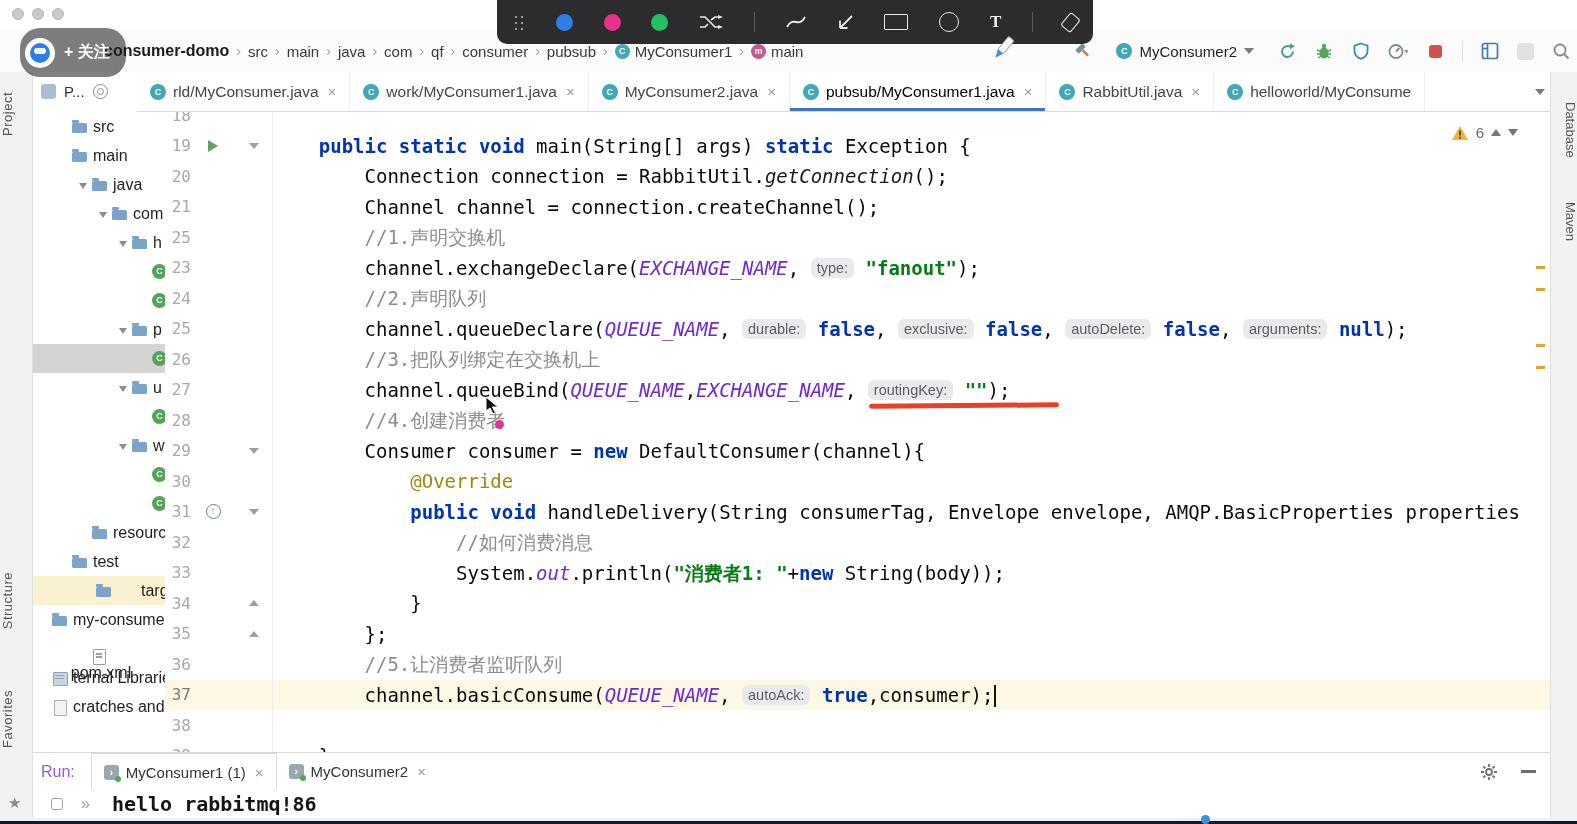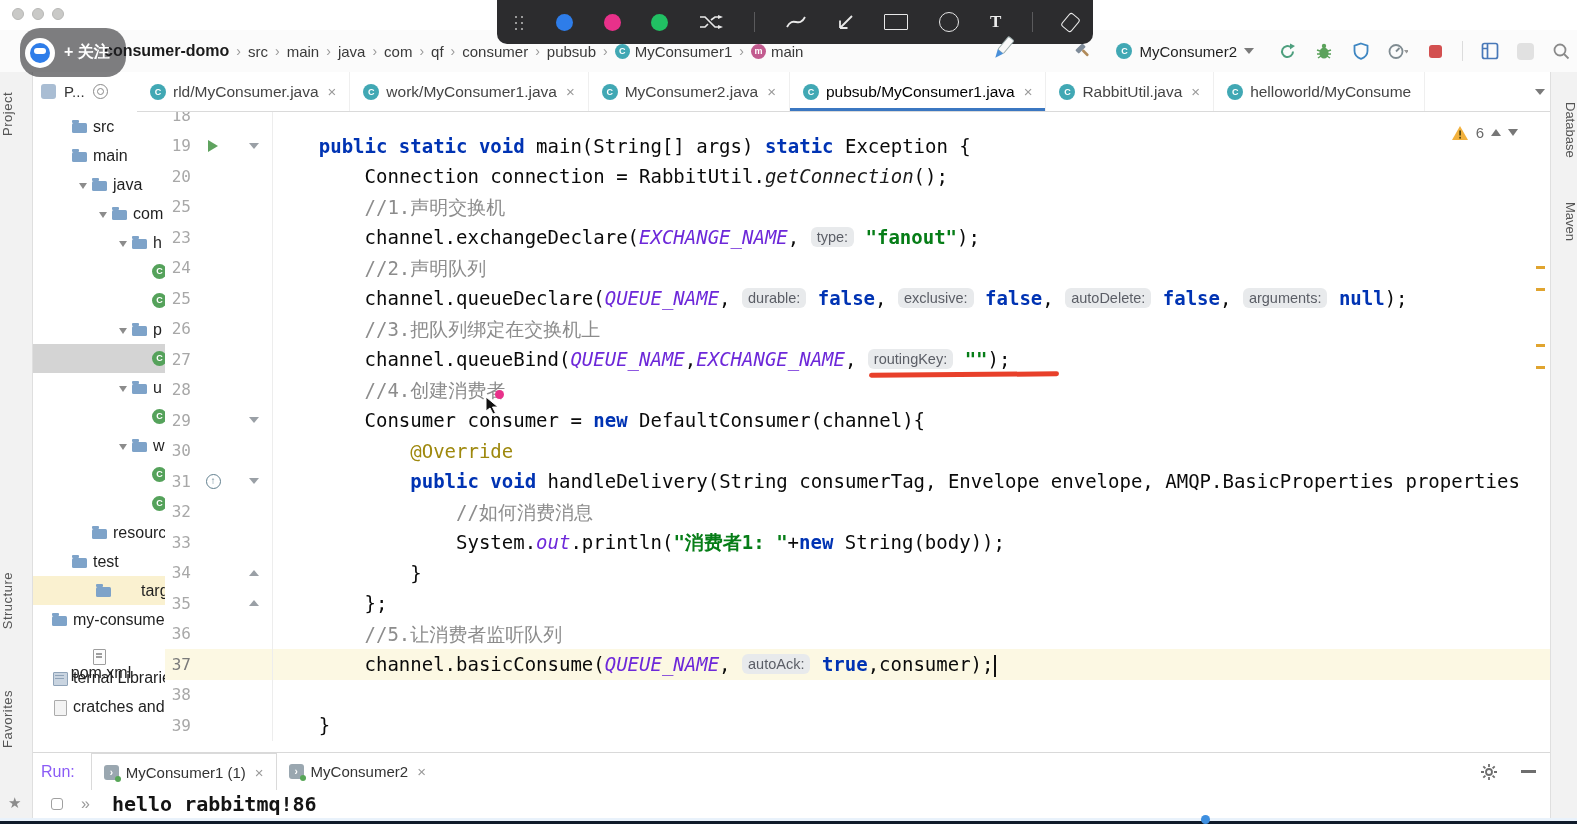--- a/index.html
+++ b/index.html
@@ -502,20 +502,26 @@
         </span>
         <span class="lcode" data-interactable="false" style="padding-left: 4ch;"><span class="t-k" data-interactable="false">public static void </span><span class="t-p" data-interactable="false">main(String[] args) </span><span class="t-k" data-interactable="false">static </span><span class="t-p" data-interactable="false">Exception {</span></span>
       </div>
       <div class="crow" data-interactable="false">
         <span class="lnum" data-interactable="false">20</span>
         <span class="licon" data-interactable="false"></span>
         <span class="lfold" data-interactable="false"></span>
         <span class="lcode" data-interactable="false" style="padding-left: 8ch;"><span class="t-p" data-interactable="false">Connection connection = RabbitUtil.</span><span class="t-m" data-interactable="false">getConnection</span><span class="t-p" data-interactable="false">();</span></span>
       </div>
       <div class="crow" data-interactable="false">
+        <span class="lnum" data-interactable="false">21</span>
+        <span class="licon" data-interactable="false"></span>
+        <span class="lfold" data-interactable="false"></span>
+        <span class="lcode" data-interactable="false" style="padding-left: 8ch;"><span class="t-p" data-interactable="false">Channel channel = connection.createChannel();</span></span>
+      </div>
+      <div class="crow" data-interactable="false">
         <span class="lnum" data-interactable="false">25</span>
         <span class="licon" data-interactable="false"></span>
         <span class="lfold" data-interactable="false"></span>
         <span class="lcode" data-interactable="false" style="padding-left: 8ch;"><span class="t-c" data-interactable="false">//1.声明交换机</span></span>
       </div>
       <div class="crow" data-interactable="false">
         <span class="lnum" data-interactable="false">23</span>
         <span class="licon" data-interactable="false"></span>
         <span class="lfold" data-interactable="false"></span>
         <span class="lcode" data-interactable="false" style="padding-left: 8ch;"><span class="t-p" data-interactable="false">channel.exchangeDeclare(</span><span class="t-f" data-interactable="false">EXCHANGE_NAME</span><span class="t-p" data-interactable="false">, </span><span class="t-h" data-interactable="false">type:</span><span class="t-p" data-interactable="false"> </span><span class="t-s" data-interactable="false">"fanout"</span><span class="t-p" data-interactable="false">);</span></span>

